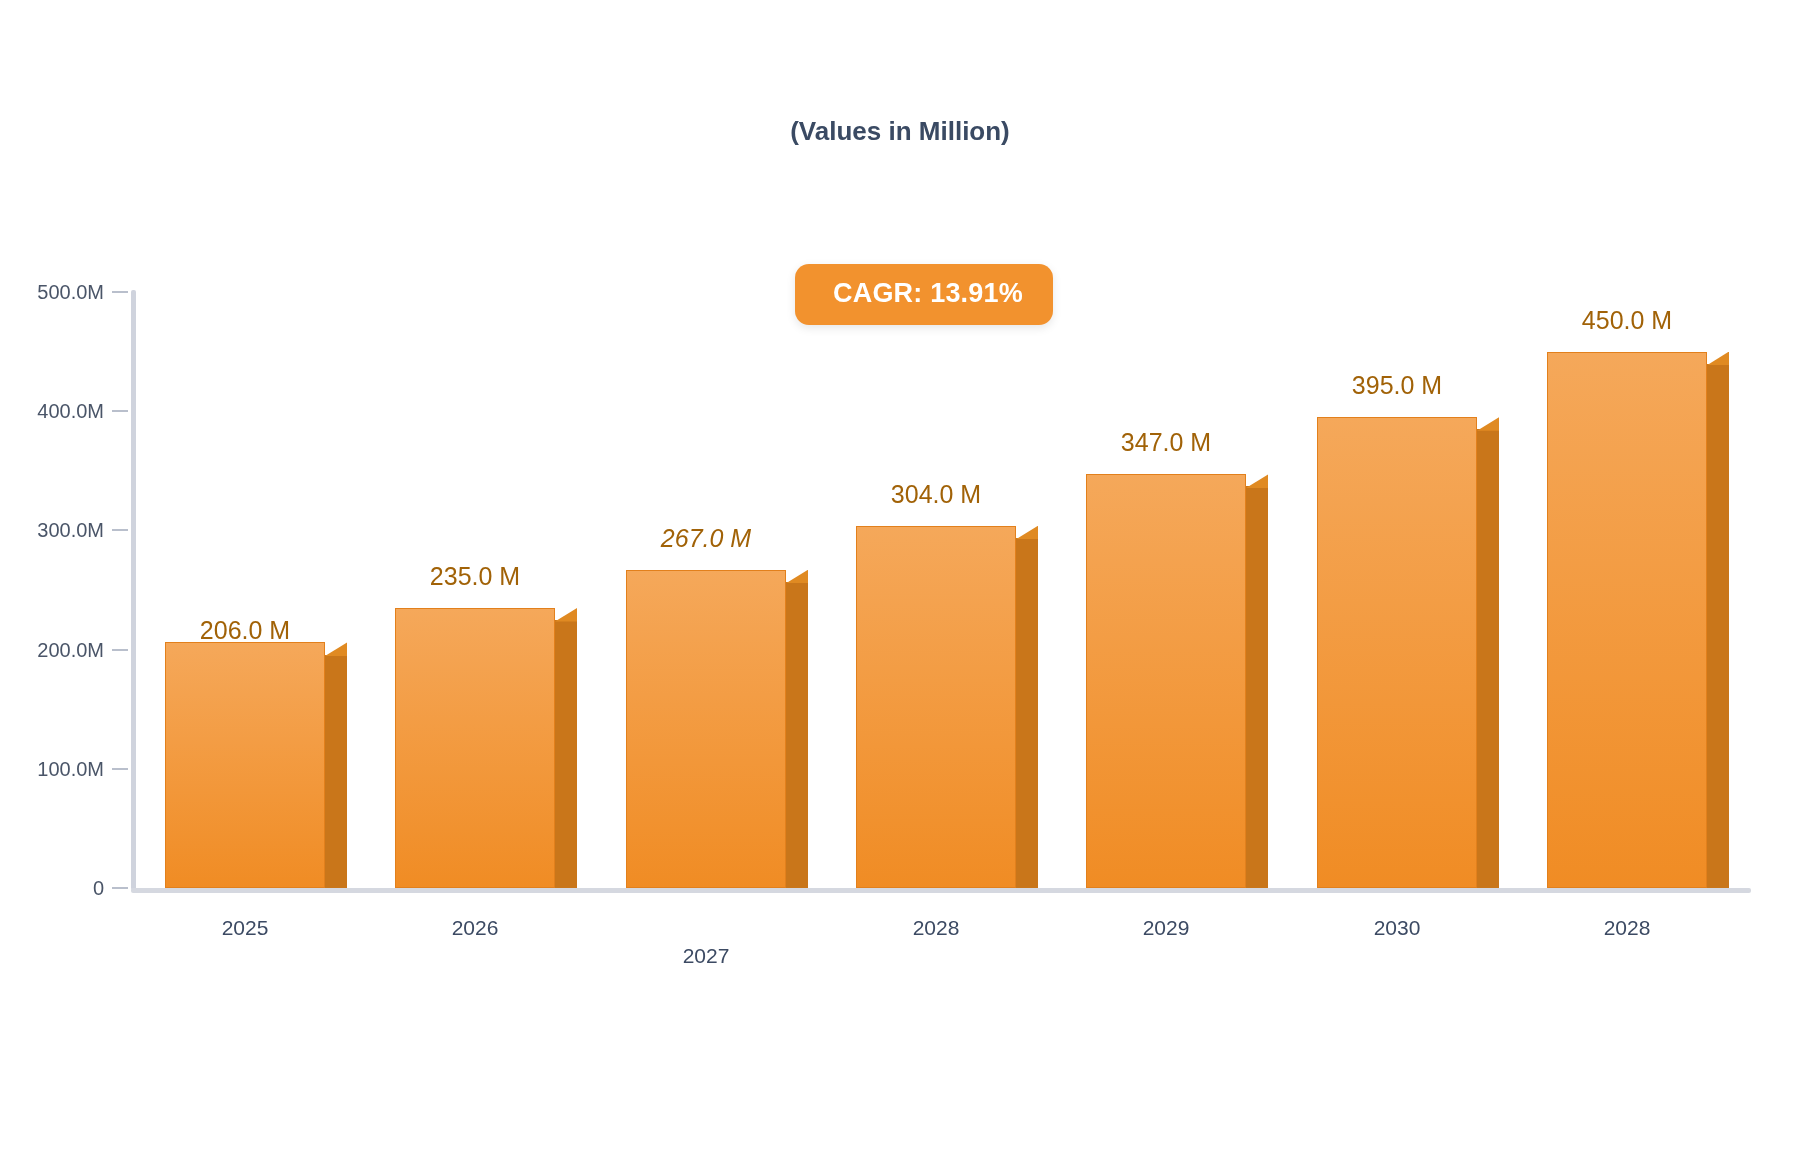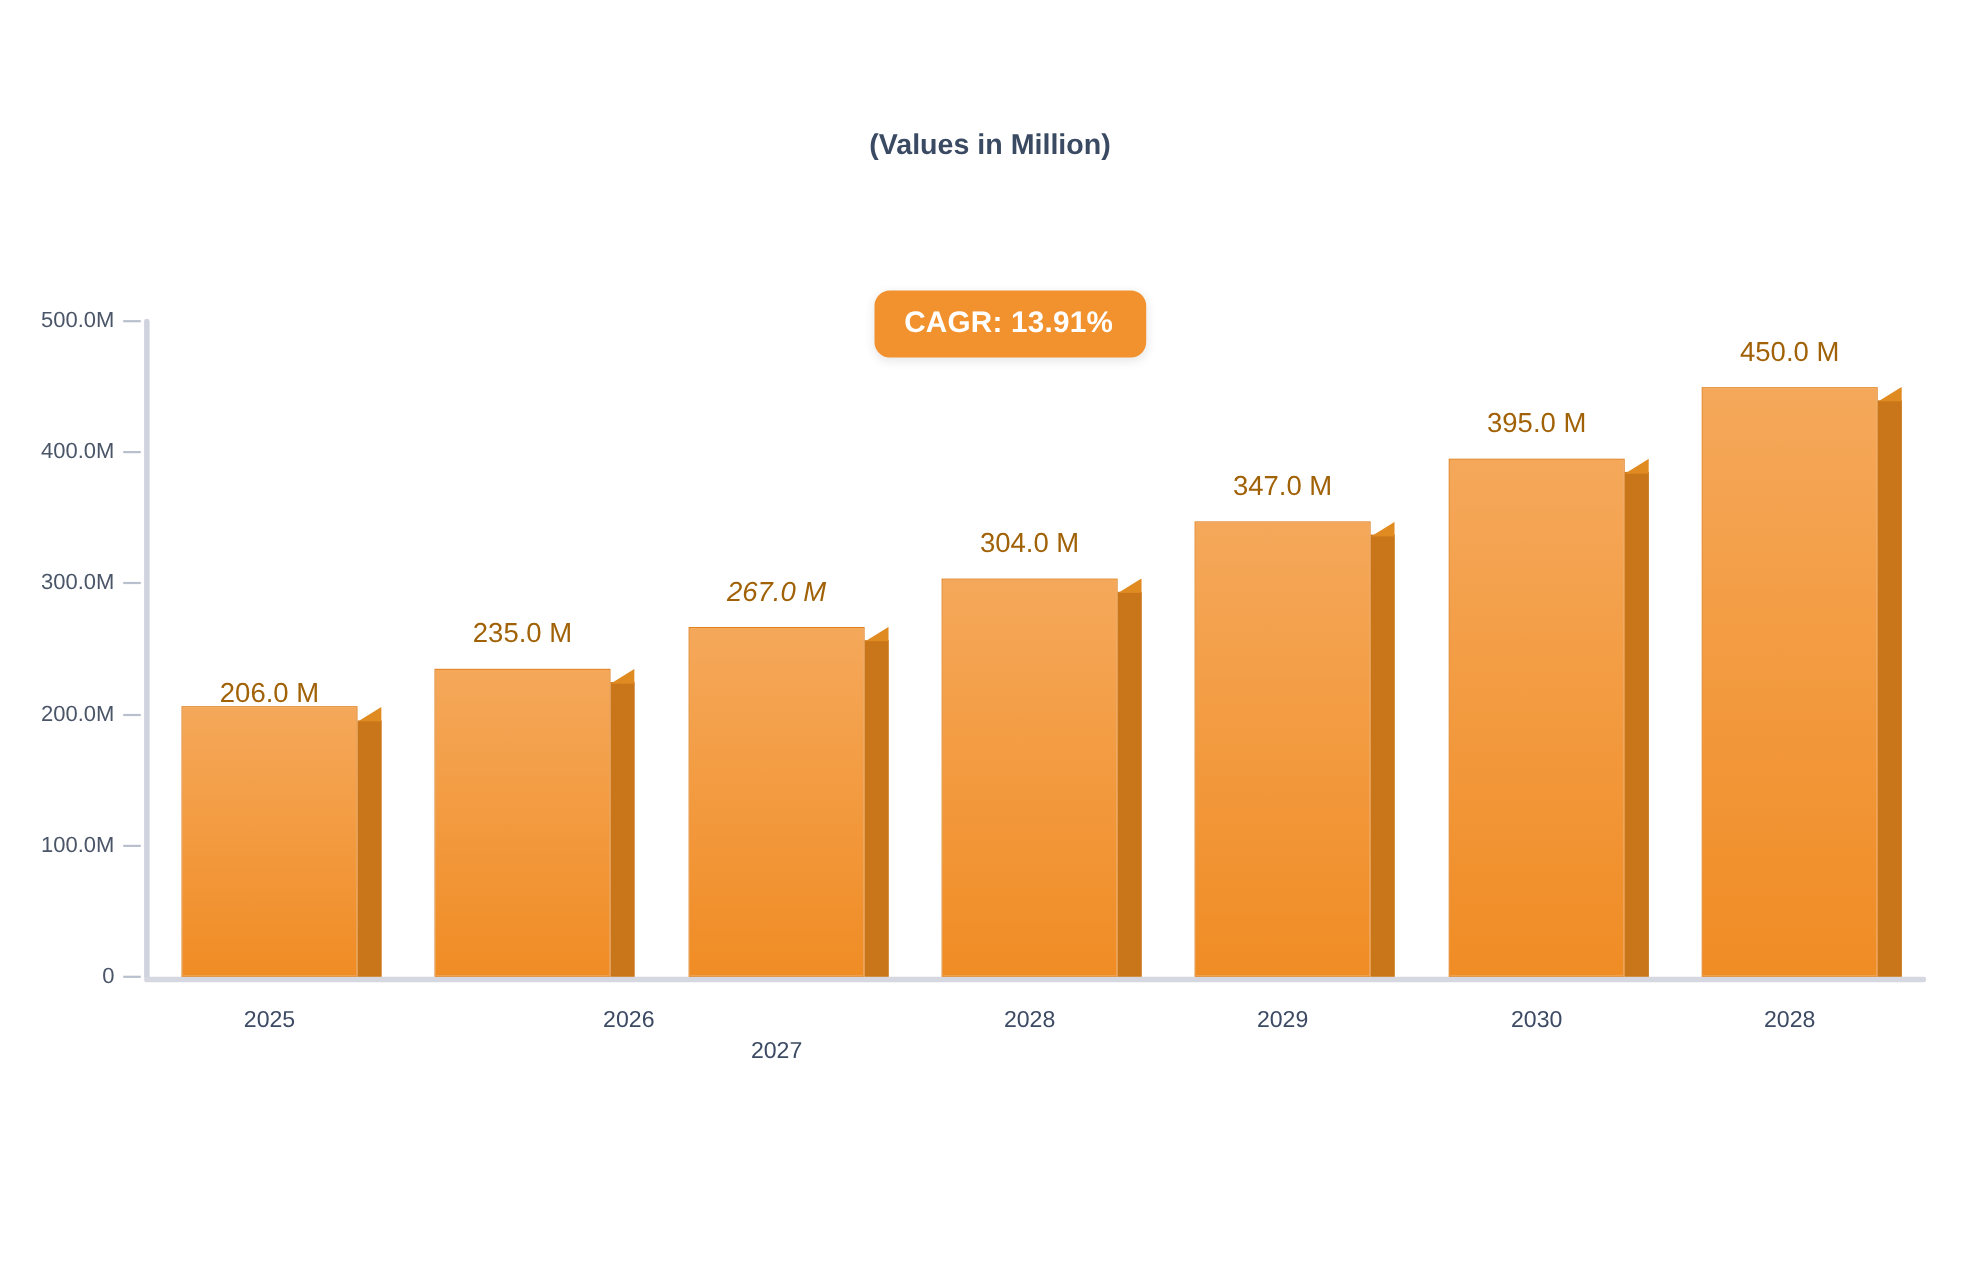--- a/index.html
+++ b/index.html
@@ -47,21 +47,21 @@
 
   
   .cagr-badge {
     position: absolute;
     top: 264px;
     left: 795px;
     background: #f2922e;
     color: #ffffff;
     font-size: 27px;
     font-weight: bold;
-    padding: 14px 30px 16px 27px;
+    padding: 14px 30px 16px 38px;
     border-radius: 14px;
     box-shadow: 0 3px 10px rgba(0,0,0,0.10);
     white-space: nowrap;
     letter-spacing: 0.2px;
   }
 
   
   .plot {
     position: absolute;
     left: 0;
@@ -217,21 +217,21 @@
     <div class="bars-layer" id="bars">
         <div class="bar-side" style="left: 325px; top: 654.548px; width: 22px; height: 233.452px; bottom: auto;"></div>
         <div class="bar-top" style="left: 325px; top: 642.448px; width: 22px; height: 13.64px; clip-path: polygon(0px 100%, 100% 0px, 100% 100%);"></div>
         <div class="bar-face" title="206.0 M" style="left: 165px; top: 642.448px; width: 160px; height: 245.552px; bottom: auto;"></div>
         <div class="bar-label" style="left: 125px; width: 240px; top: 596.448px; margin-top: 20px;">206.0 M</div>
         <div class="xtick" style="left: 125px; width: 240px;">2025</div>
         <div class="bar-side" style="left: 555px; top: 619.98px; width: 22px; height: 268.02px; bottom: auto;"></div>
         <div class="bar-top" style="left: 555px; top: 607.88px; width: 22px; height: 13.64px; clip-path: polygon(0px 100%, 100% 0px, 100% 100%);"></div>
         <div class="bar-face" title="235.0 M" style="left: 395px; top: 607.88px; width: 160px; height: 280.12px; bottom: auto;"></div>
         <div class="bar-label" style="left: 355px; width: 240px; top: 561.88px;">235.0 M</div>
-        <div class="xtick" style="left: 355px; width: 240px; text-align: right;">2026</div>
+        <div class="xtick" style="left: 355px; width: 240px;">2026</div>
         <div class="bar-side" style="left: 786px; top: 581.836px; width: 22px; height: 306.164px; bottom: auto;"></div>
         <div class="bar-top" style="left: 786px; top: 569.736px; width: 22px; height: 13.64px; clip-path: polygon(0px 100%, 100% 0px, 100% 100%);"></div>
         <div class="bar-face" title="267.0 M" style="left: 626px; top: 569.736px; width: 160px; height: 318.264px; bottom: auto;"></div>
         <div class="bar-label" style="left: 586px; width: 240px; top: 523.736px; font-style: italic;">267.0 M</div>
         <div class="xtick" style="left: 586px; width: 240px; margin-top: 28px;">2027</div>
         <div class="bar-side" style="left: 1016px; top: 537.732px; width: 22px; height: 350.268px; bottom: auto;"></div>
         <div class="bar-top" style="left: 1016px; top: 525.632px; width: 22px; height: 13.64px; clip-path: polygon(0px 100%, 100% 0px, 100% 100%);"></div>
         <div class="bar-face" title="304.0 M" style="left: 856px; top: 525.632px; width: 160px; height: 362.368px; bottom: auto;"></div>
         <div class="bar-label" style="left: 816px; width: 240px; top: 479.632px;">304.0 M</div>
         <div class="xtick" style="left: 816px; width: 240px;">2028</div>

